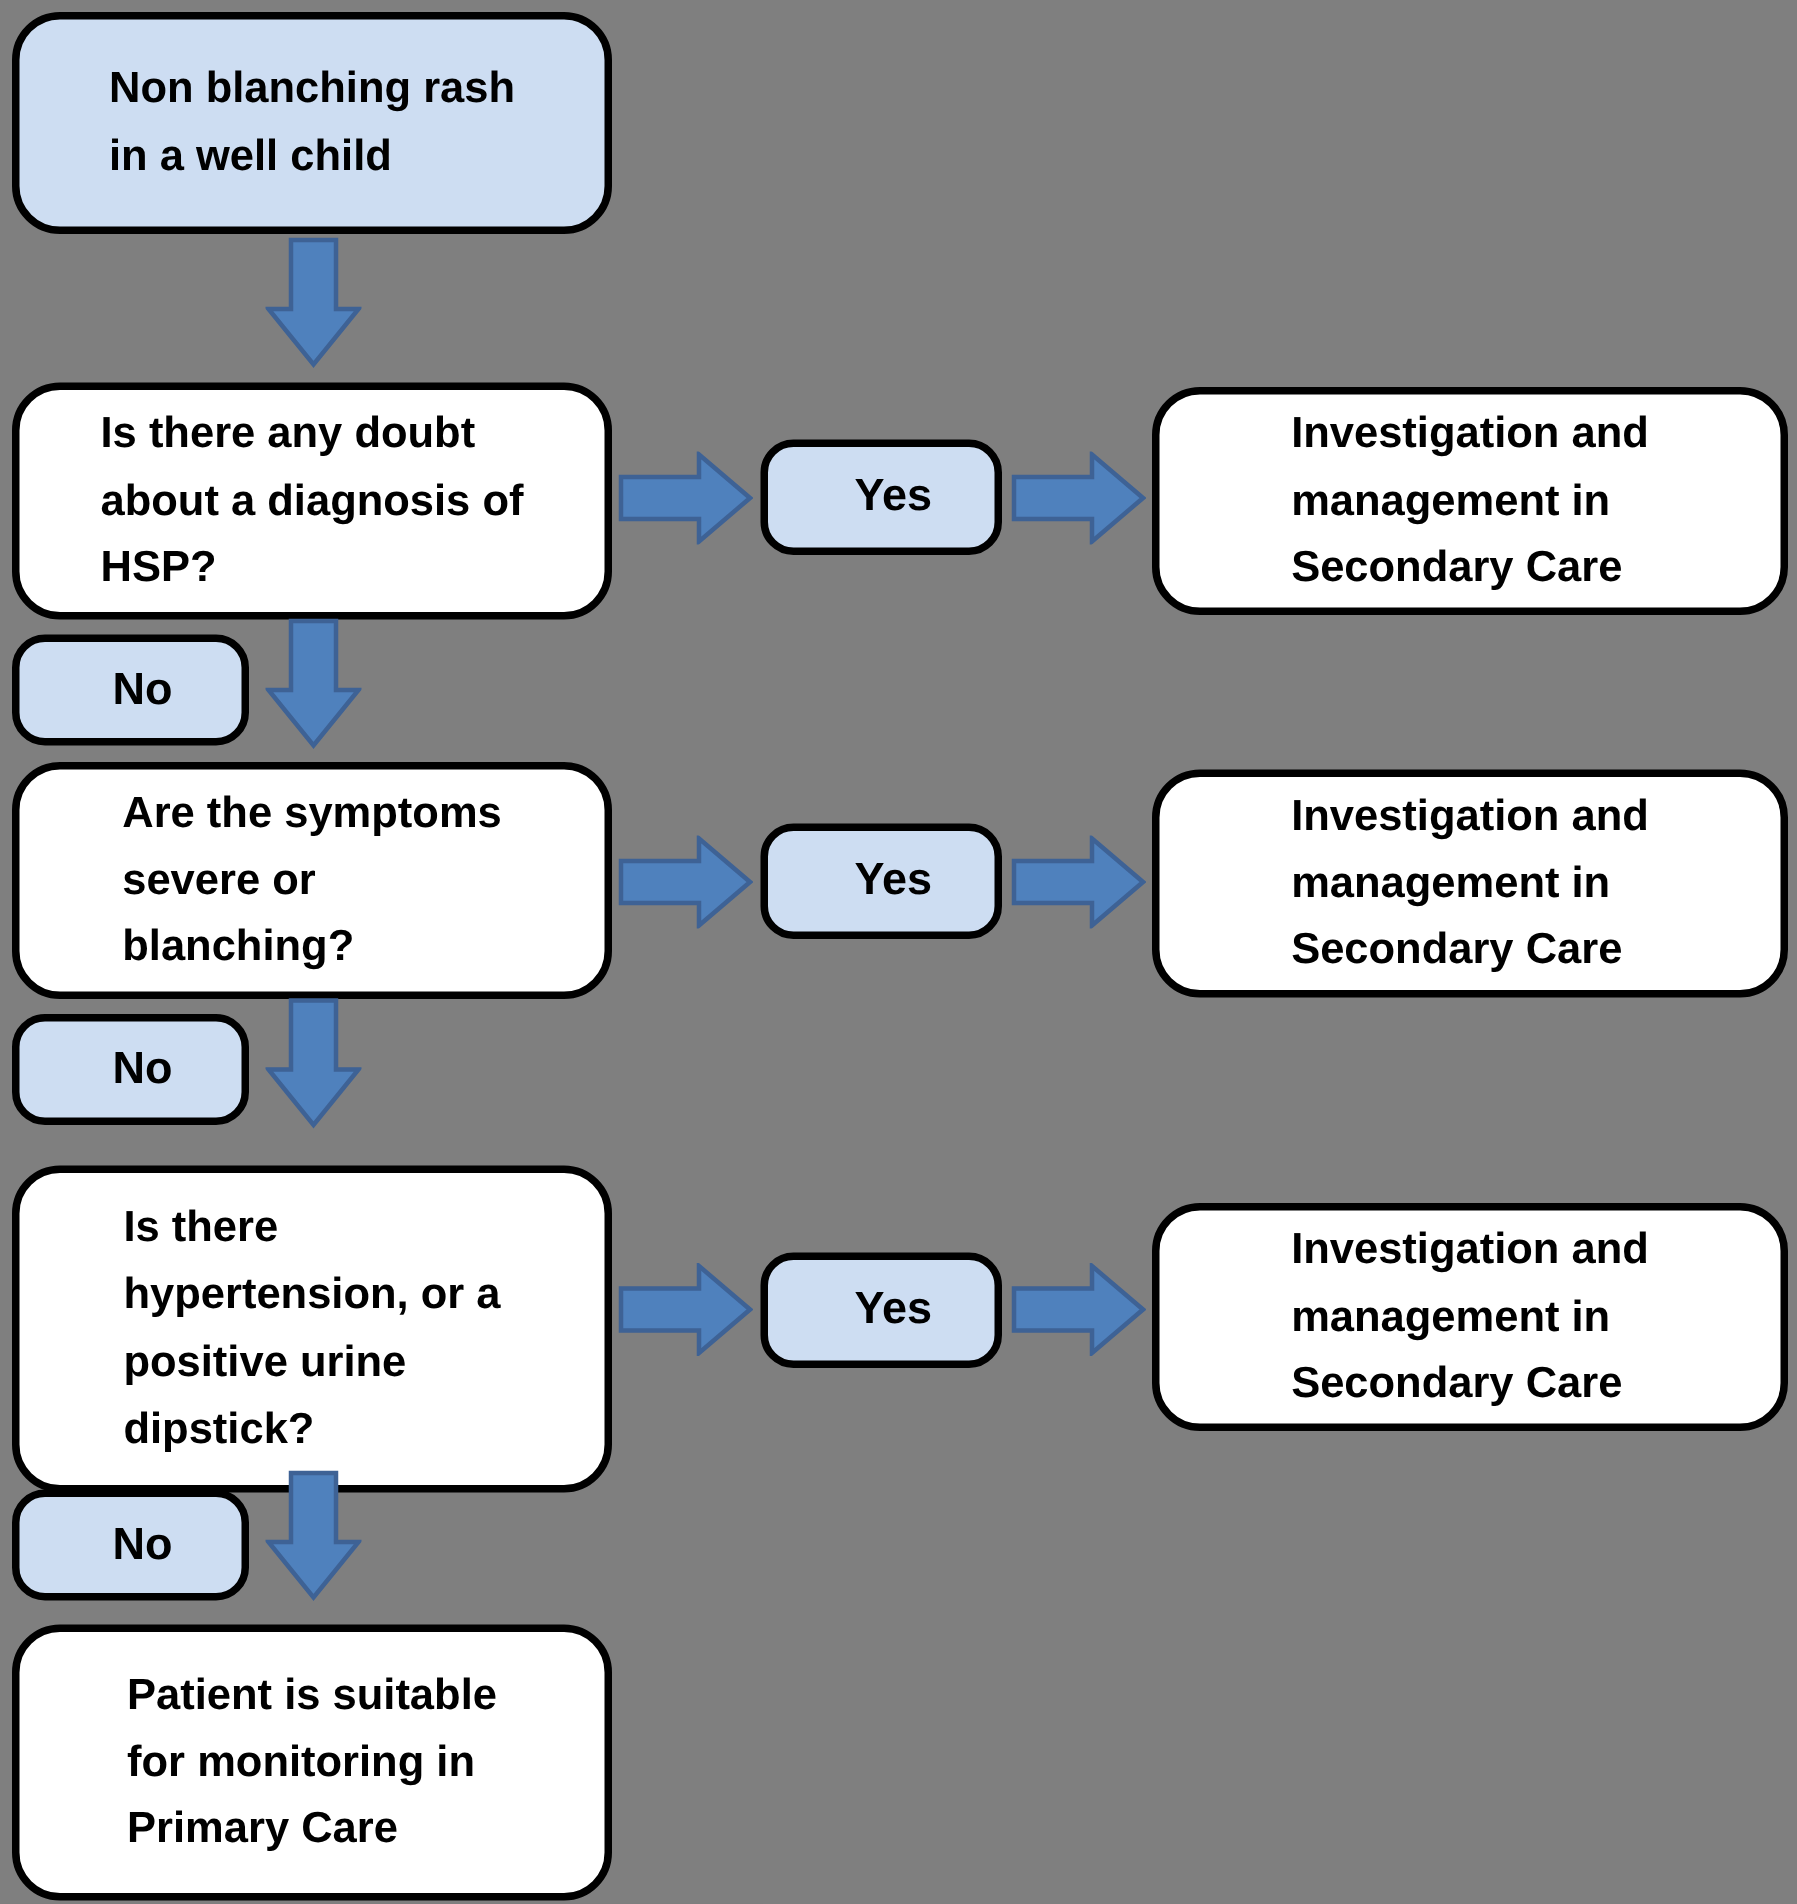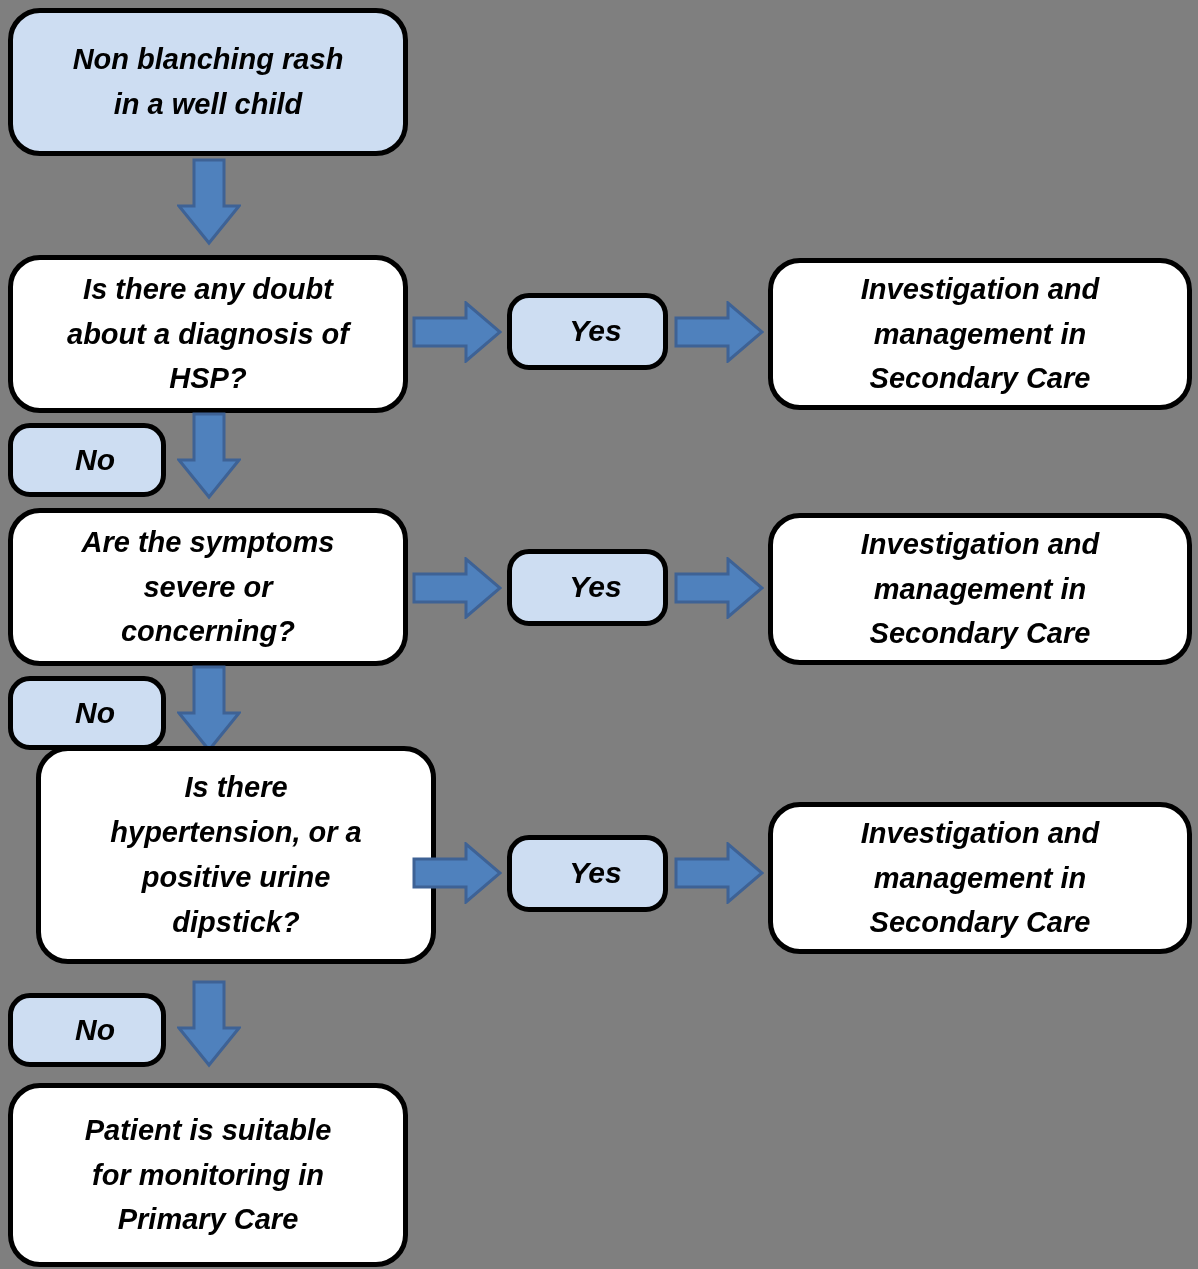--- a/index.html
+++ b/index.html
@@ -10,27 +10,25 @@
     background: #7f7f7f;
     font-family: "Liberation Sans", "DejaVu Sans", sans-serif;
     overflow: hidden;
   }
   .node {
     position: absolute;
     box-sizing: border-box;
     display: flex;
     align-items: center;
     justify-content: center;
-    text-align: center;
     font-weight: bold;
     color: #000;
     border: 5px solid #000;
     white-space: pre-line;
     line-height: 1.55;
-    font-style: italic;
   }
   .big { border-radius: 32px; font-size: 29px; padding: 0 8px; }
   .small { border-radius: 22px; font-size: 30px; padding-left: 16px; }
   .fill-dark  { background: #ffffff; }
   .fill-light { background: #cdddf2; }
   .arr { position: absolute; }
   .arr polygon { fill: #4f81bd; stroke: #3e6295; stroke-width: 3; }
 </style>
 </head>
 <body>
@@ -63,21 +61,21 @@
 Secondary Care</div>
 
   <div class="node fill-light small" style="left:8px; top:423px; width:158px; height:74px;">No</div>
 
   <svg class="arr" style="left:177px; top:412px;" width="64" height="88" viewBox="0 0 64 88">
     <polygon points="17,2 47,2 47,48 62,48 32,85 2,48 17,48"></polygon>
   </svg>
 
   <div class="node fill-dark big" style="left:8px; top:508px; width:400px; height:158px;">Are the symptoms
 severe or
-concerning?</div>
+blanching?</div>
 
   <svg class="arr" style="left:412px; top:557px;" width="90" height="62" viewBox="0 0 90 62">
     <polygon points="2,17 54,17 54,2 88,31 54,60 54,45 2,45"></polygon>
   </svg>
 
   <div class="node fill-light small" style="left:507px; top:549px; width:161px; height:77px;">Yes</div>
 
   <svg class="arr" style="left:674px; top:557px;" width="90" height="62" viewBox="0 0 90 62">
     <polygon points="2,17 54,17 54,2 88,31 54,60 54,45 2,45"></polygon>
   </svg>
@@ -85,21 +83,21 @@
   <div class="node fill-dark big" style="left:768px; top:513px; width:424px; height:152px;">Investigation and
 management in
 Secondary Care</div>
 
   <div class="node fill-light small" style="left:8px; top:676px; width:158px; height:74px;">No</div>
 
   <svg class="arr" style="left:177px; top:665px;" width="64" height="88" viewBox="0 0 64 88">
     <polygon points="17,2 47,2 47,48 62,48 32,85 2,48 17,48"></polygon>
   </svg>
 
-  <div class="node fill-dark big" style="left:8px; top:746px; width:400px; height:218px;margin-left:28px;">Is there
+  <div class="node fill-dark big" style="left:8px; top:777px; width:400px; height:218px;">Is there
 hypertension, or a
 positive urine
 dipstick?</div>
 
   <svg class="arr" style="left:412px; top:842px;" width="90" height="62" viewBox="0 0 90 62">
     <polygon points="2,17 54,17 54,2 88,31 54,60 54,45 2,45"></polygon>
   </svg>
 
   <div class="node fill-light small" style="left:507px; top:835px; width:161px; height:77px;">Yes</div>
 

